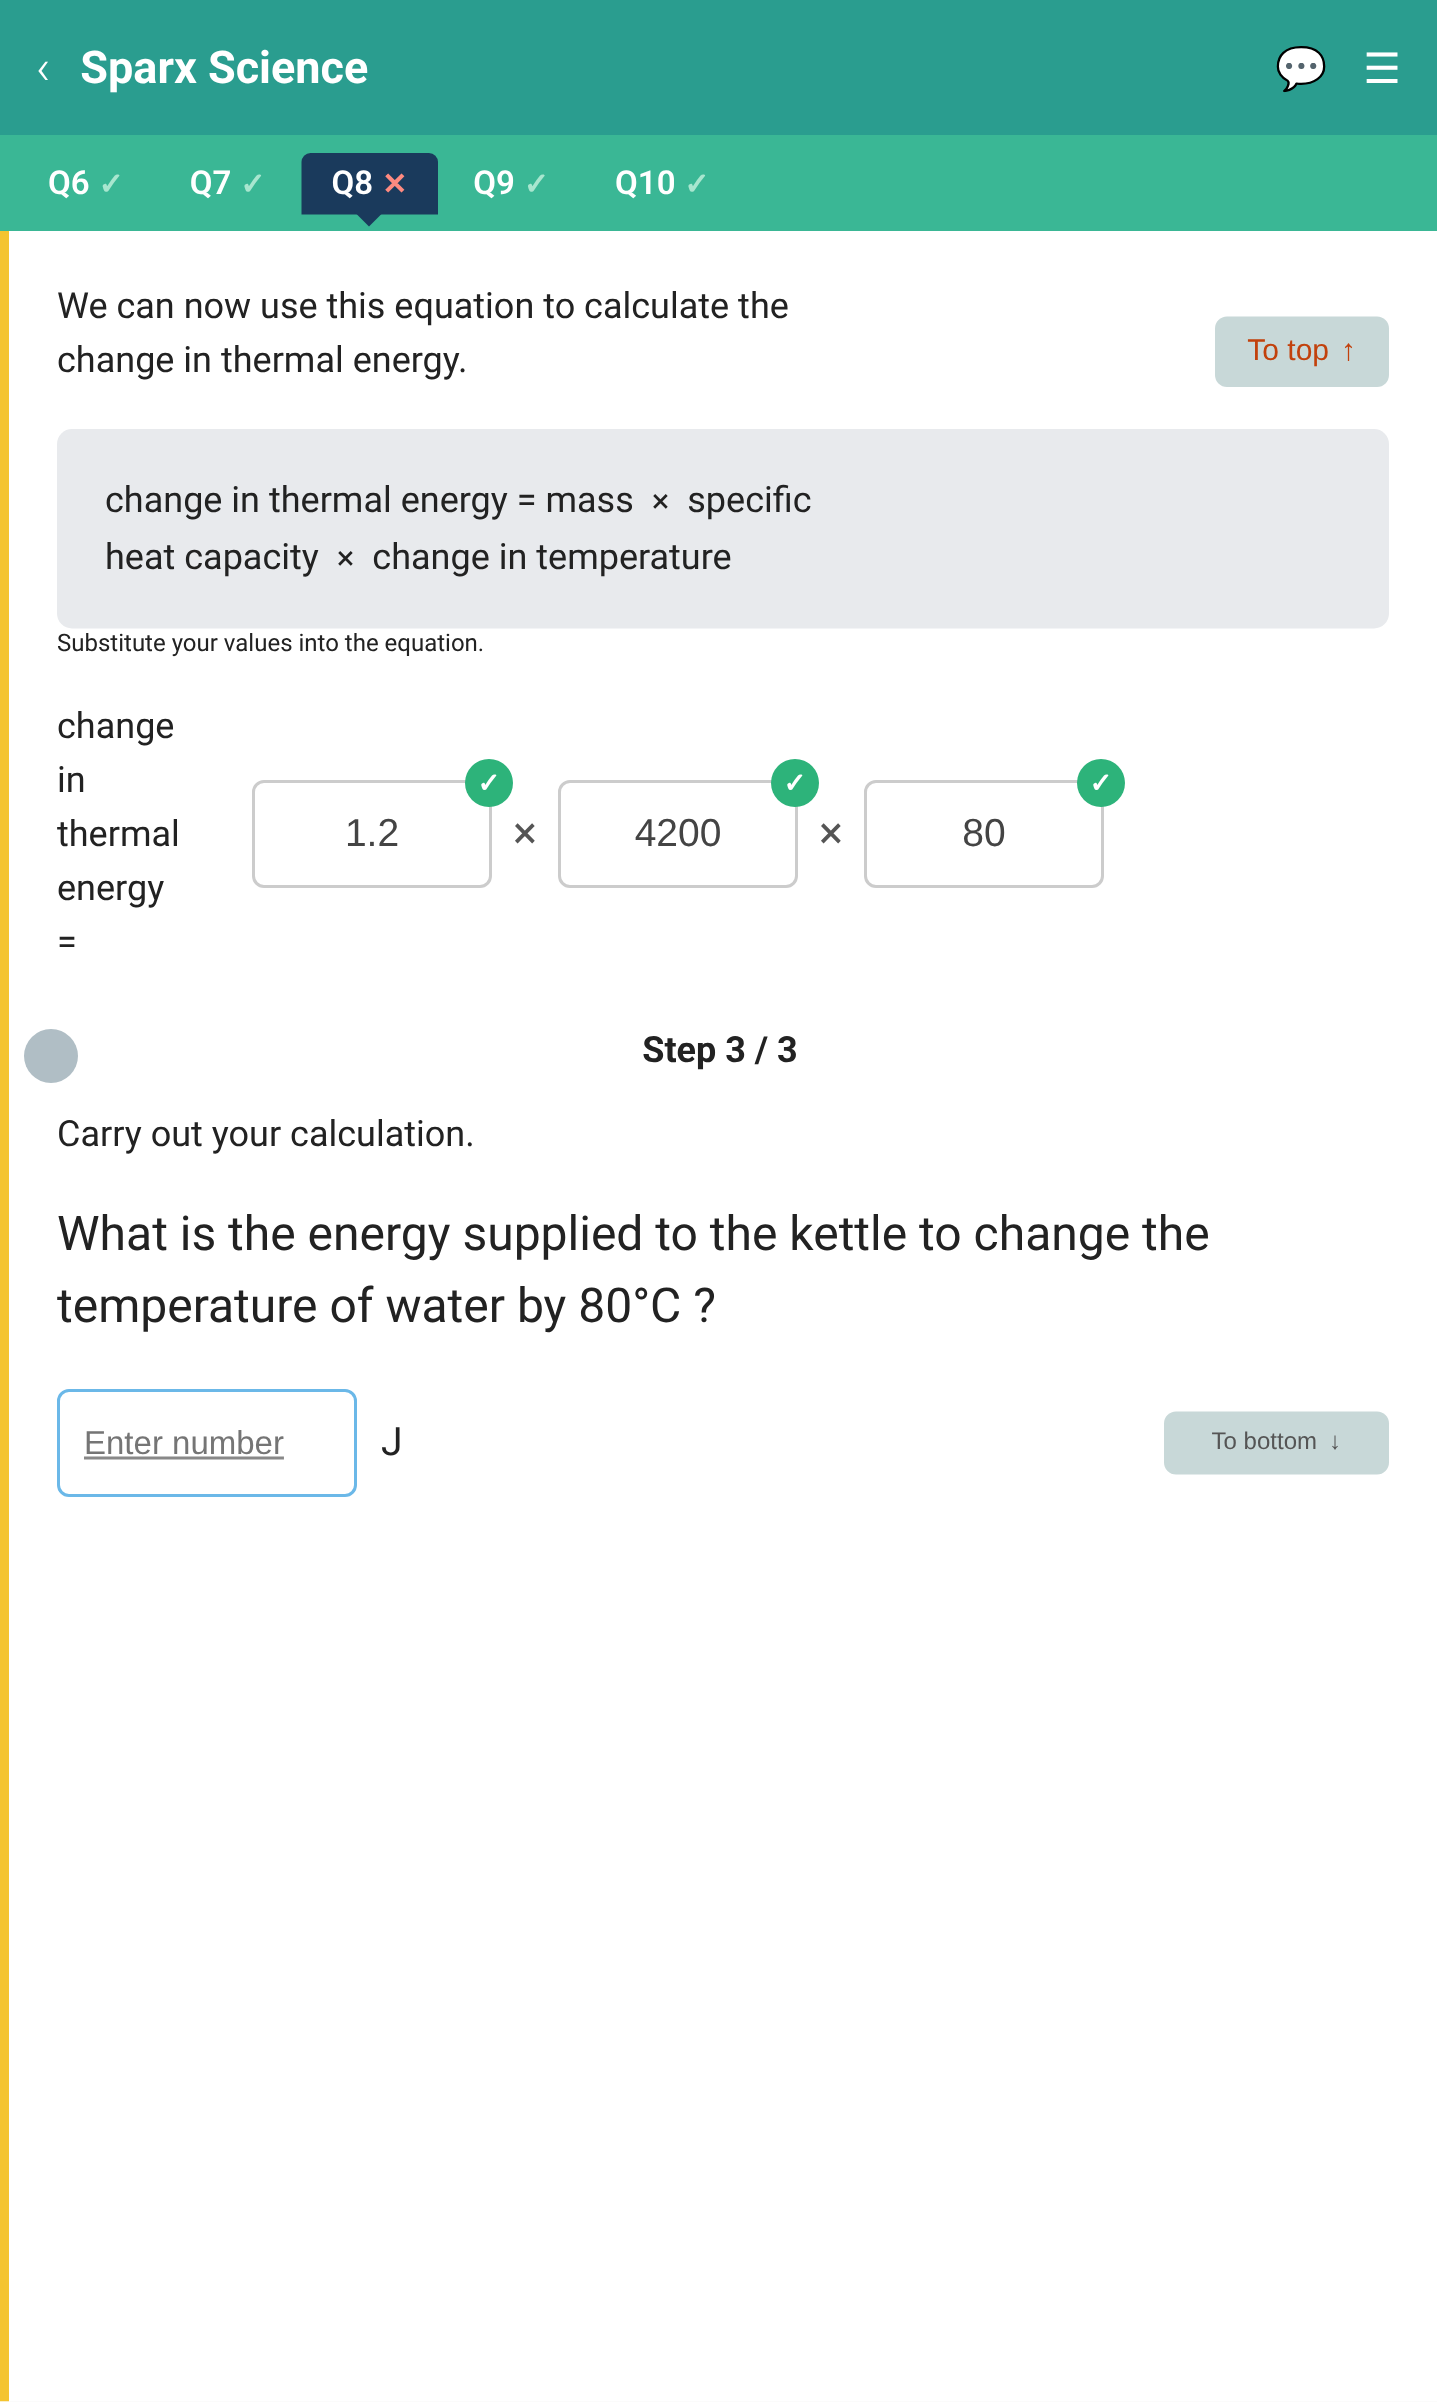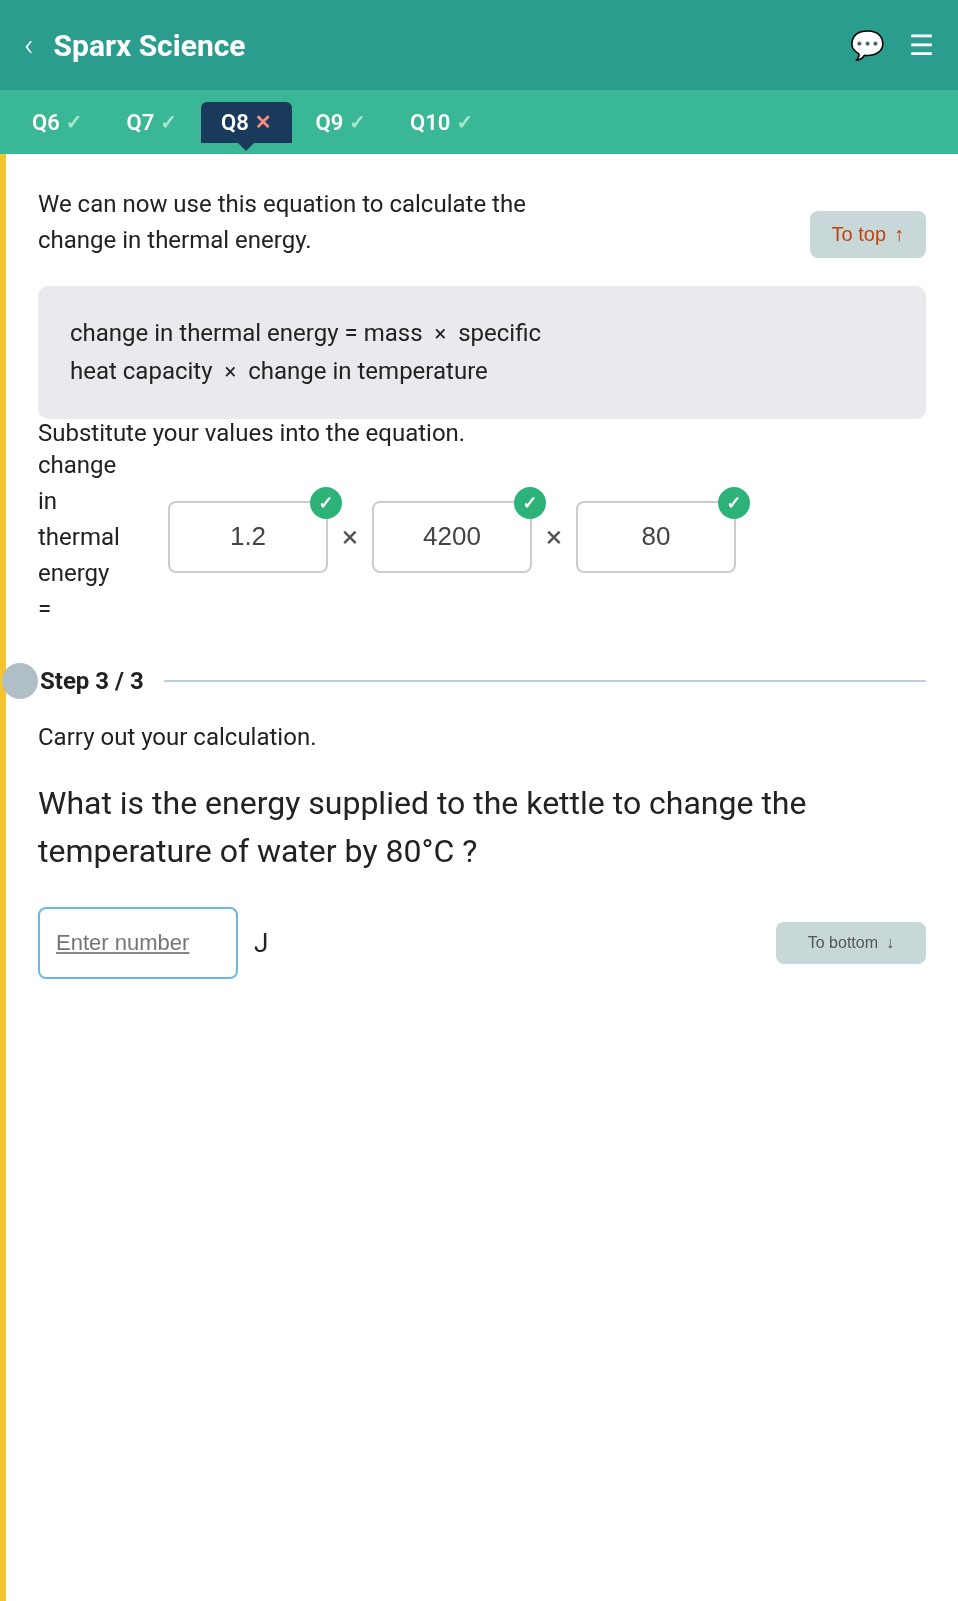--- a/index.html
+++ b/index.html
@@ -143,22 +143,23 @@
       color: #222;
       line-height: 1.6;
     }
     .equation-text .times {
       font-size: 22px;
       margin: 0 6px;
     }
 
     
     .substitute-text {
-      font-size: 24px;
-      color: #222;
+      font-size: 16px;
+      color: #222;
+      margin-bottom: 28px;
     }
 
     
     .equation-inputs-section {
       display: flex;
       align-items: center;
       gap: 0;
       margin-bottom: 40px;
     }
     .label-col {
@@ -352,21 +353,21 @@
           <div class="check-badge">✓</div>
         </div>
         <span class="times-op">×</span>
         <div class="input-wrapper">
           <input class="input-field" type="text" value="80" readonly="" style="">
           <div class="check-badge">✓</div>
         </div>
       </div>
     </div>
 
-    <div style="position:relative; display:flex; align-items:center; margin: 40px 0 28px 2px;">
+    <div style="position:relative; display:flex; align-items:center; margin: 40px 0 28px 16px; flex-direction: column;">
       <div style="position:absolute; left:-38px; width:36px; height:36px; background:#b0bec5; border-radius:50%;"></div>
       <span class="step-label">Step 3 / 3</span>
       <div class="step-line"></div>
     </div>
 
     <p class="carry-text">Carry out your calculation.</p>
 
     <p class="question-text">
       <span>What is the energy supplied to the kettle to change the temperature of water by 80°C ?</span>
     </p>

